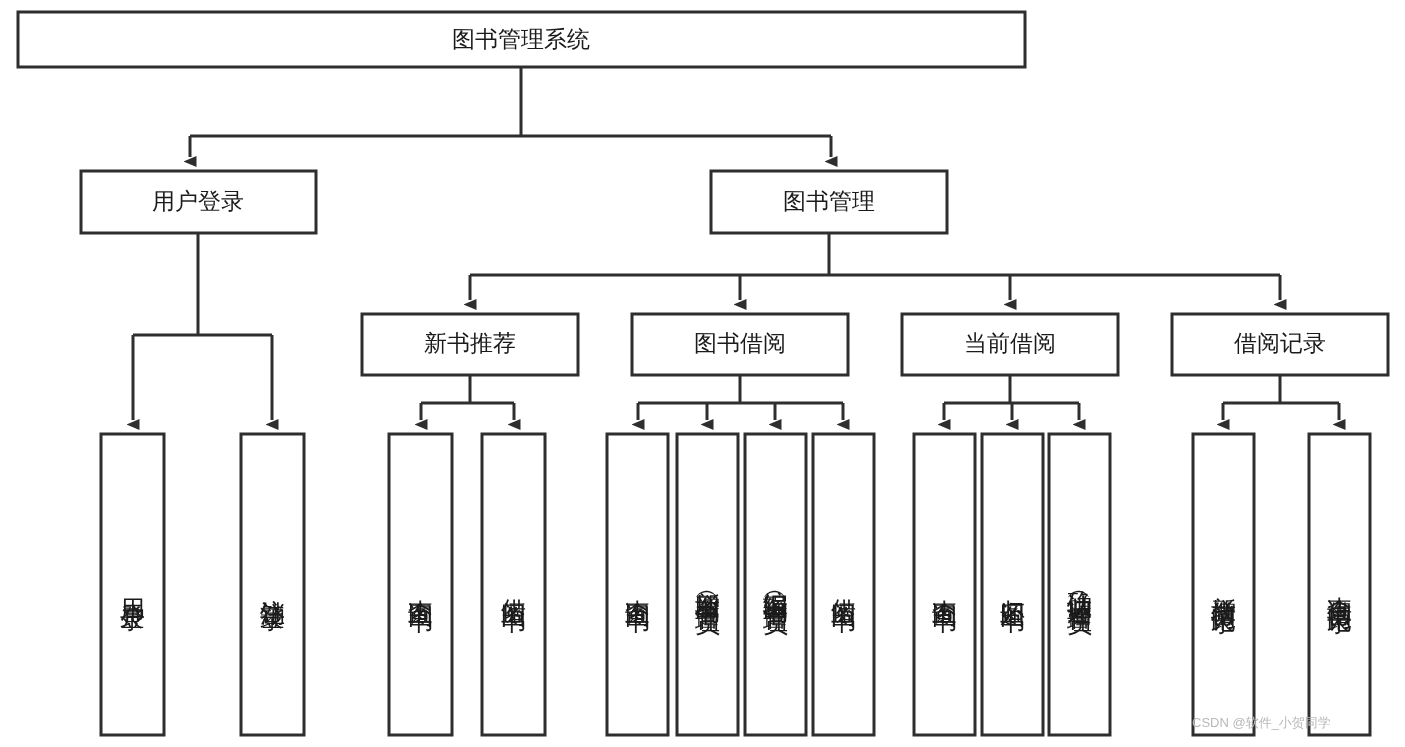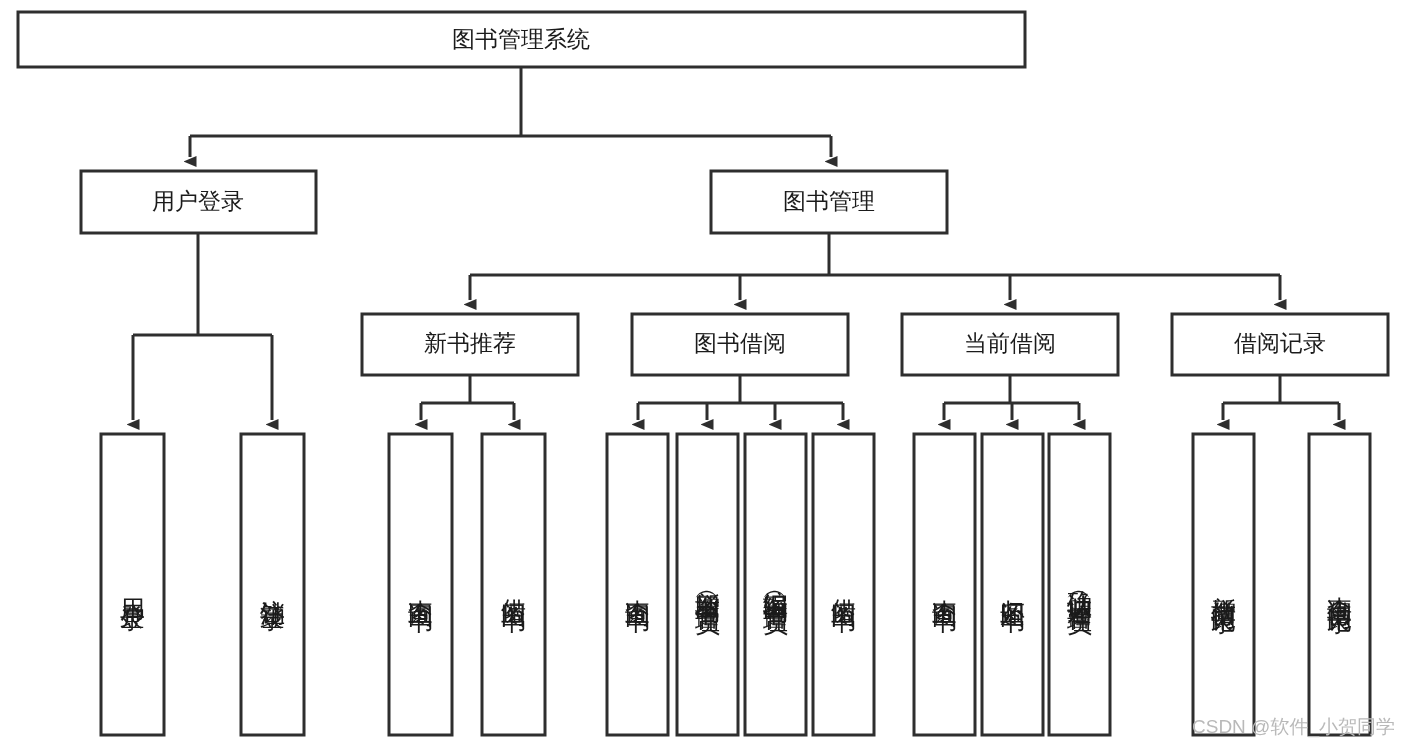--- a/index.html
+++ b/index.html
@@ -60,21 +60,21 @@
     display: flex;
     align-items: center;
     justify-content: center;
     text-align: center;
     white-space: nowrap;
     pointer-events: none;
   }
   .watermark {
     position: absolute;
     font-family: "Liberation Sans", "DejaVu Sans", sans-serif;
-    font-size: 19px;
+    font-size: 13px;
     color: #b9b9b9;
     white-space: nowrap;
   }
 </style>
 </head>
 <body>
 
 <div id="diagram-root">
 
   <svg class="canvas" viewBox="0 0 1405 747">

